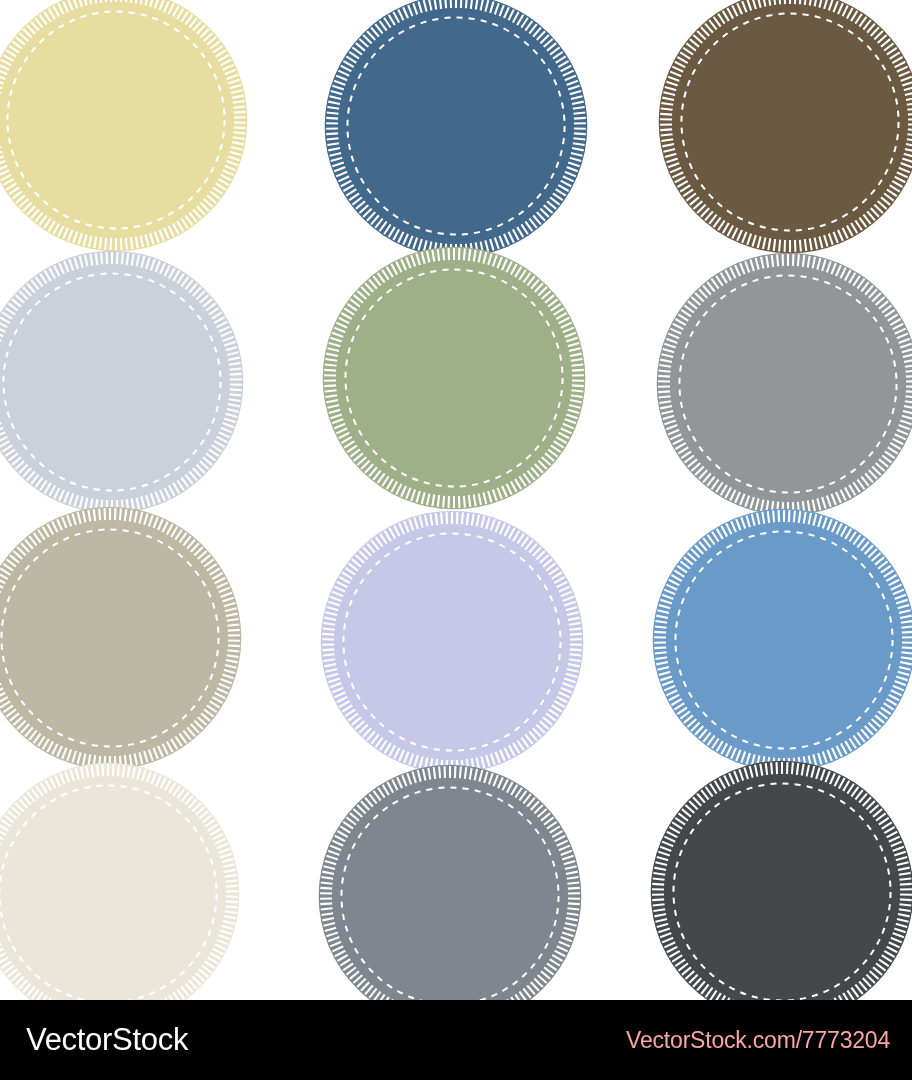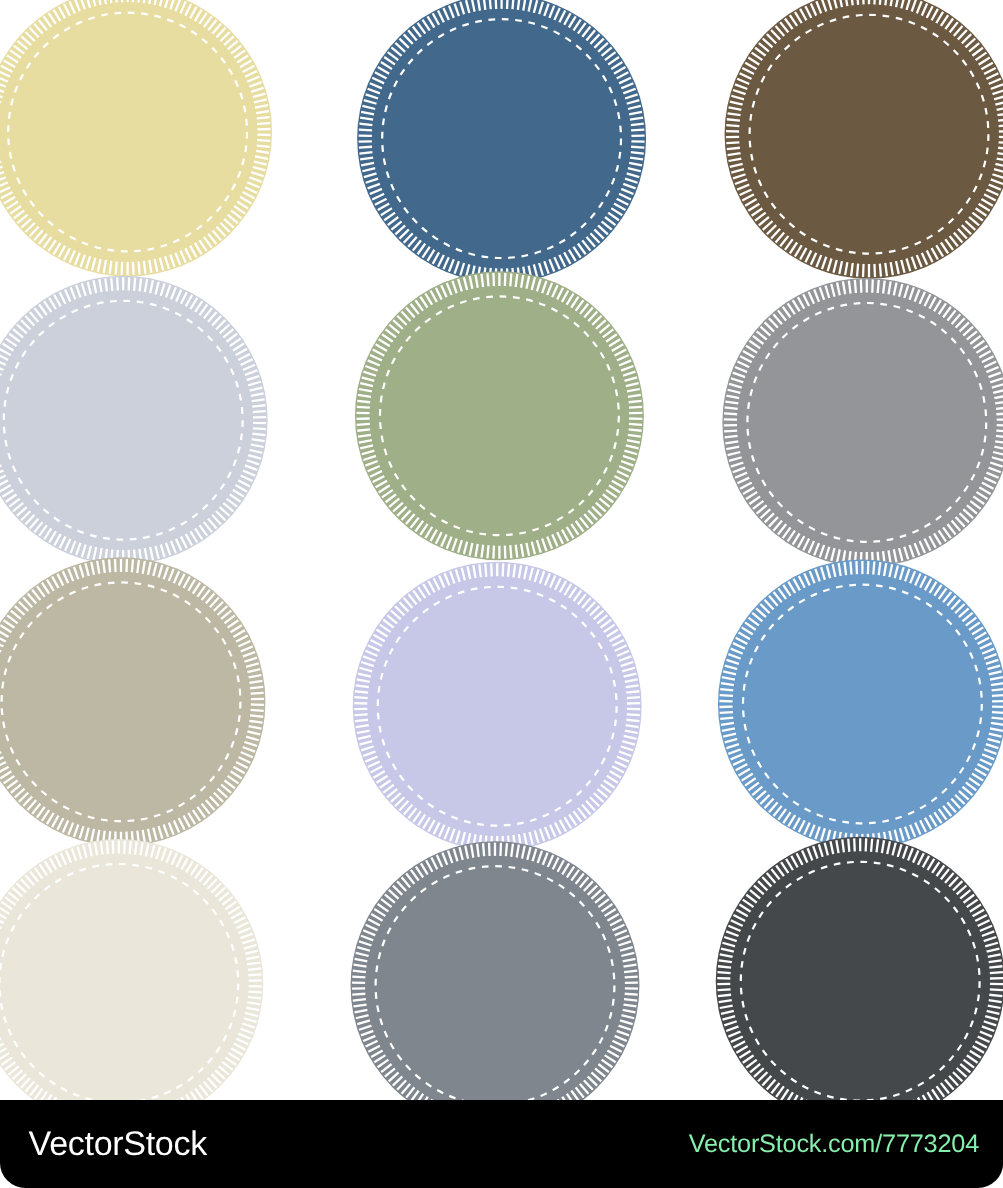--- a/index.html
+++ b/index.html
@@ -14,21 +14,20 @@
     font-family: "Liberation Sans", sans-serif;
     position: relative;
   }
 
   #stage {
     position: relative;
     width: 912px;
     height: 1080px;
     background: #ffffff;
     overflow: hidden;
-    border-radius: 23px;
   }
 
   
   #badge-grid {
     position: absolute;
     left: 0;
     top: 0;
     width: 912px;
     height: 1000px;
     overflow: hidden;
@@ -69,21 +68,21 @@
     letter-spacing: -0.3px;
     white-space: nowrap;
     font-family: "Liberation Sans", sans-serif;
   }
 
   #footer-url {
     position: absolute;
     right: 22px;
     top: 50%;
     transform: translateY(-50%);
-    color: #86efac;
+    color: #fca5a5;
     font-size: 23px;
     font-weight: 400;
     letter-spacing: -0.2px;
     white-space: nowrap;
     font-family: "Liberation Sans", sans-serif;
   }
 </style>
 </head>
 <body>
 

